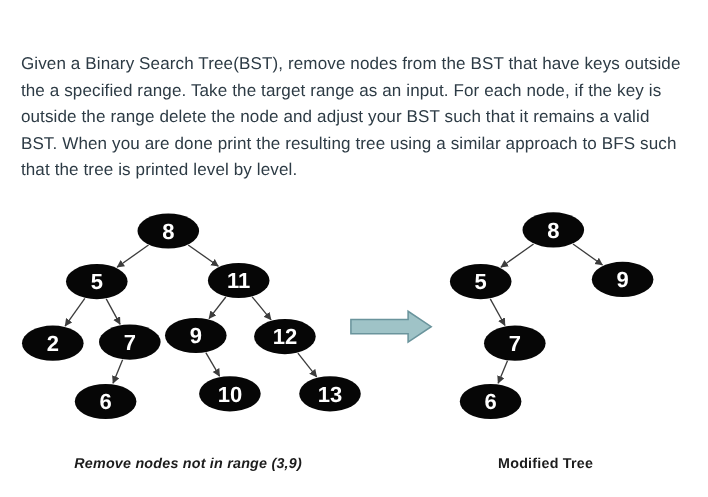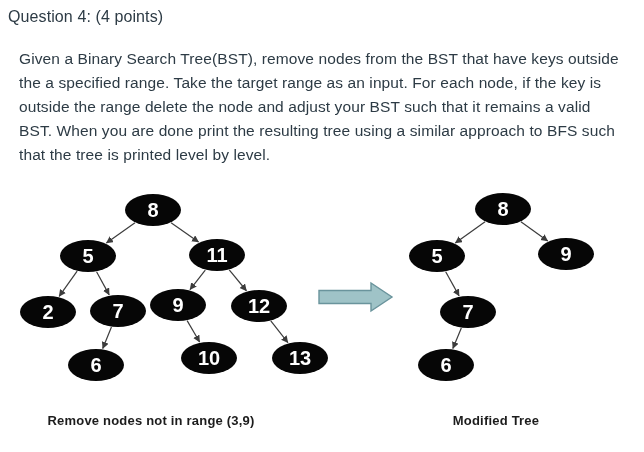--- a/index.html
+++ b/index.html
@@ -25,32 +25,31 @@
     font-size:15.5px;line-height:24px;color:var(--text);
     white-space:pre-line;margin:11px;
     letter-spacing:.1px;
   }
   .diagram-svg{position:absolute;top:178px;left:0;}
   .caption{
     position:absolute;top:413px;
     font-size:13px;font-weight:600;color:var(--caption);
     text-align:center;letter-spacing:.2px;
   }
-  .caption-left{left:20px;width:262px;}
+  .caption-left{left:40px;width:262px;font-style:italic;}
   .caption-right{left:396px;width:200px;}
   .tree-node-label{
     font-family:"Liberation Sans","DejaVu Sans",sans-serif;
     font-weight:bold;font-size:20px;
   }
 </style>
 </head>
 <body>
 
 <div class="page">
-  <div class="q-title">Question 4: (4 points)</div>
   <p class="q-body">Given a Binary Search Tree(BST), remove nodes from the BST that have keys outside
 the a specified range. Take the target range as an input. For each node, if the key is
 outside the range delete the node and adjust your BST such that it remains a valid
 BST. When you are done print the resulting tree using a similar approach to BFS such
 that the tree is printed level by level.</p>
 
   <svg id="tree-svg" class="diagram-svg" width="644" height="230" viewBox="0 0 644 230" xmlns="http://www.w3.org/2000/svg">
     <defs>
       <marker id="ah" markerWidth="8" markerHeight="8" refX="6.5" refY="3.5" orient="auto" markerUnits="userSpaceOnUse">
         <path d="M0,0 L7,3.5 L0,7 Z" fill="#3c3c3c"></path>

